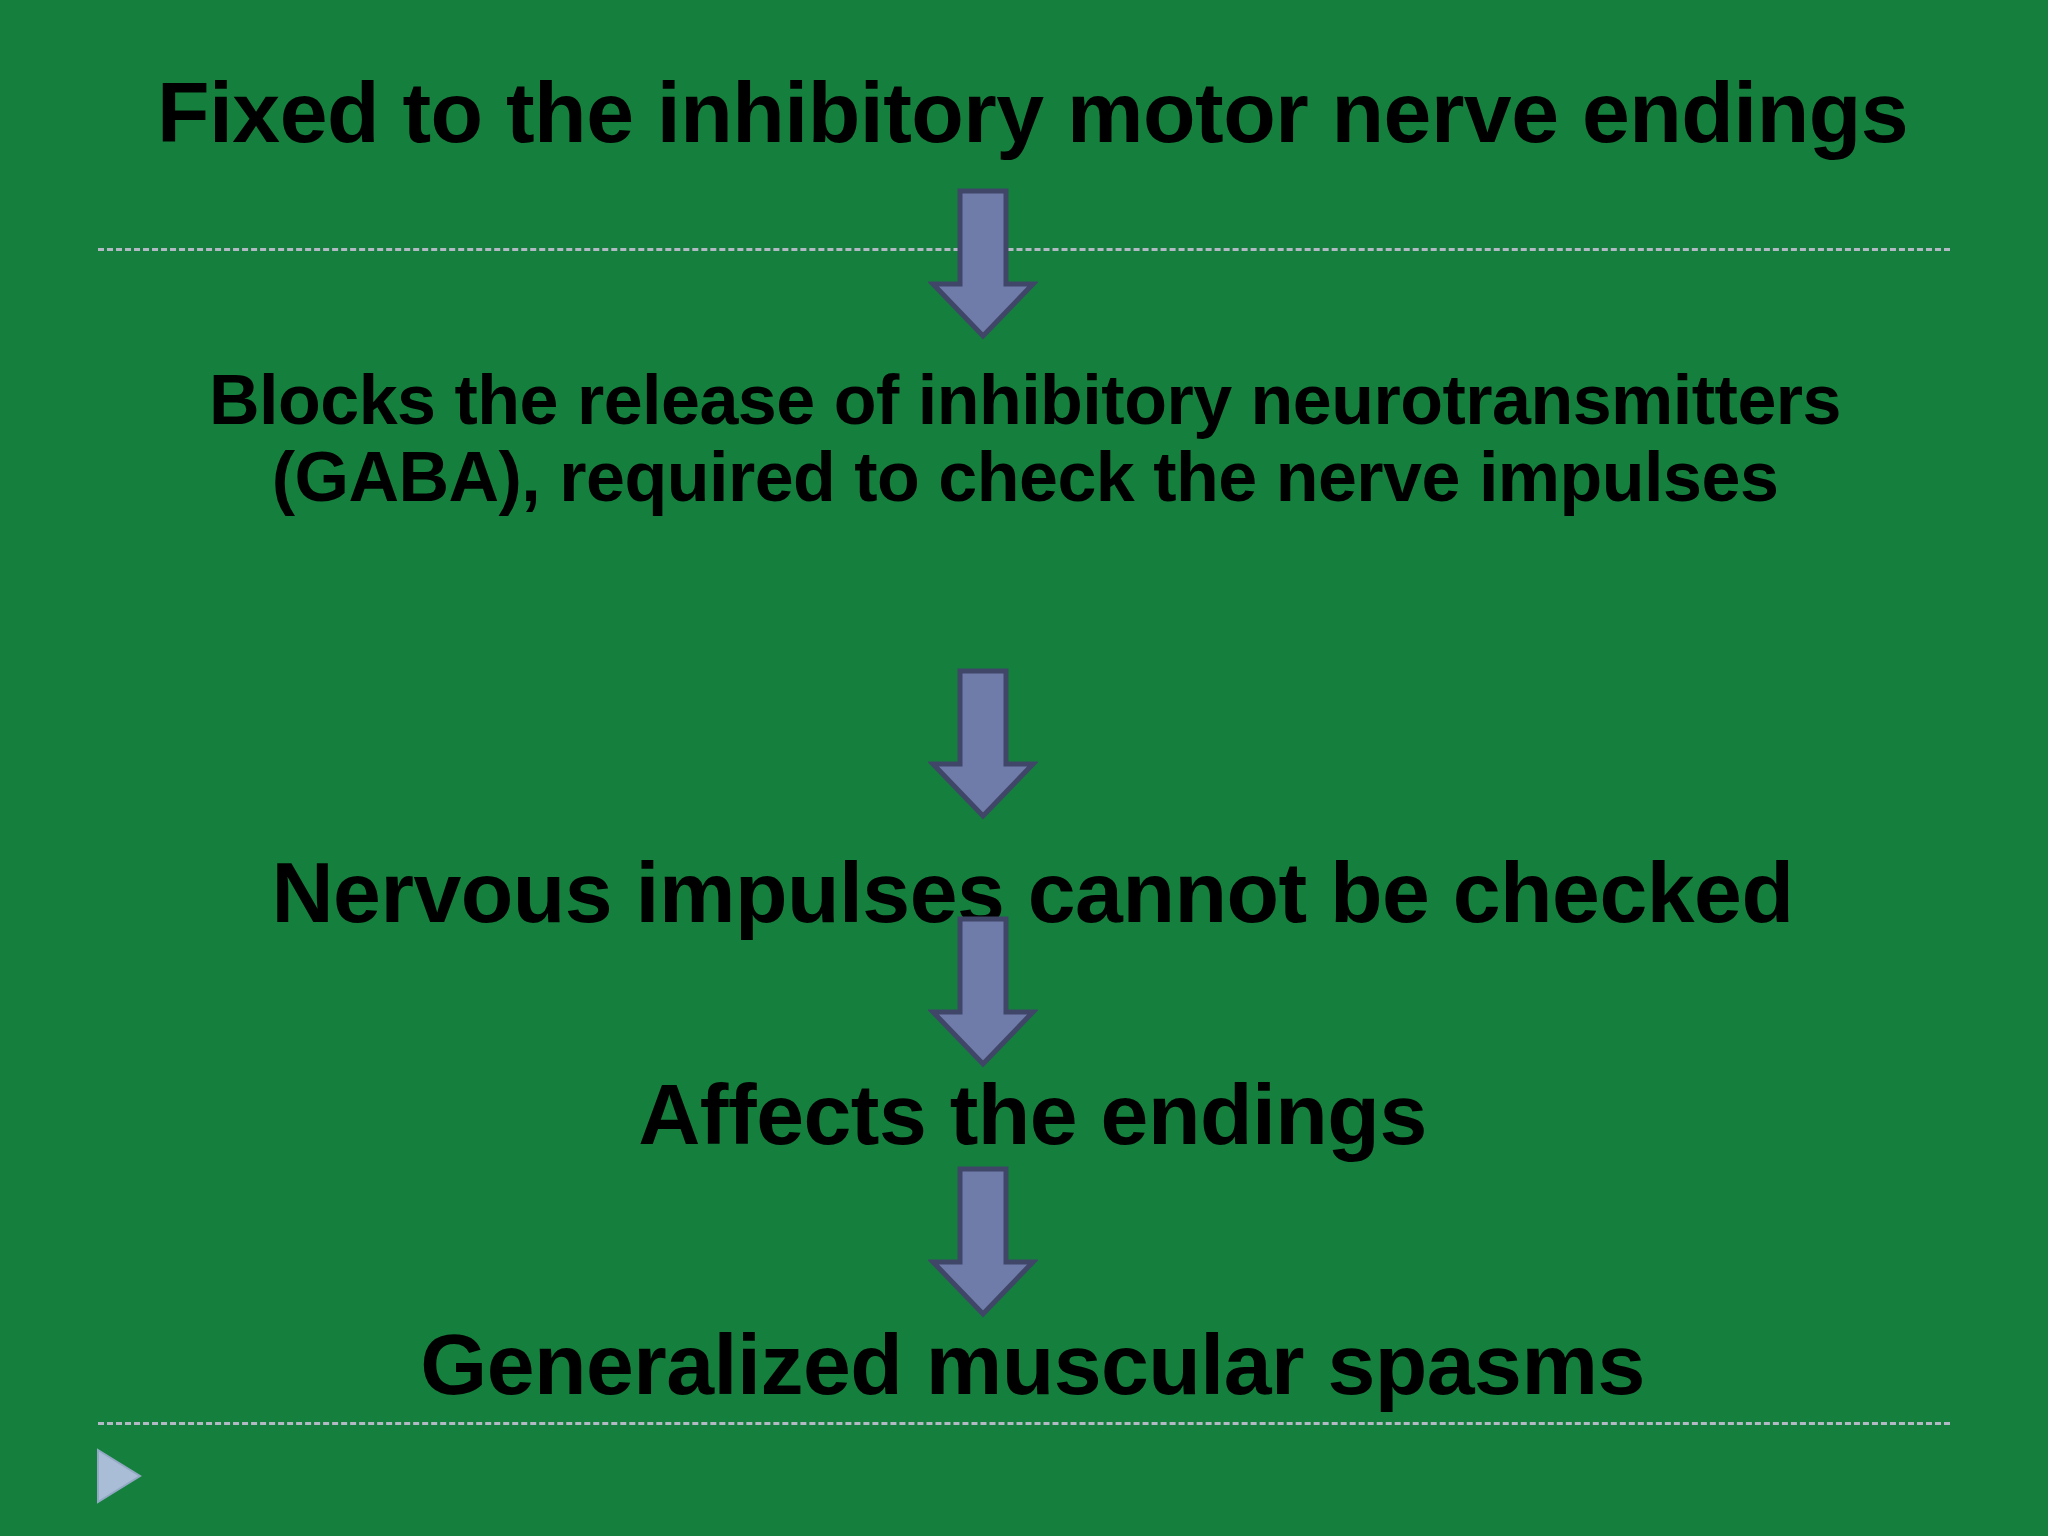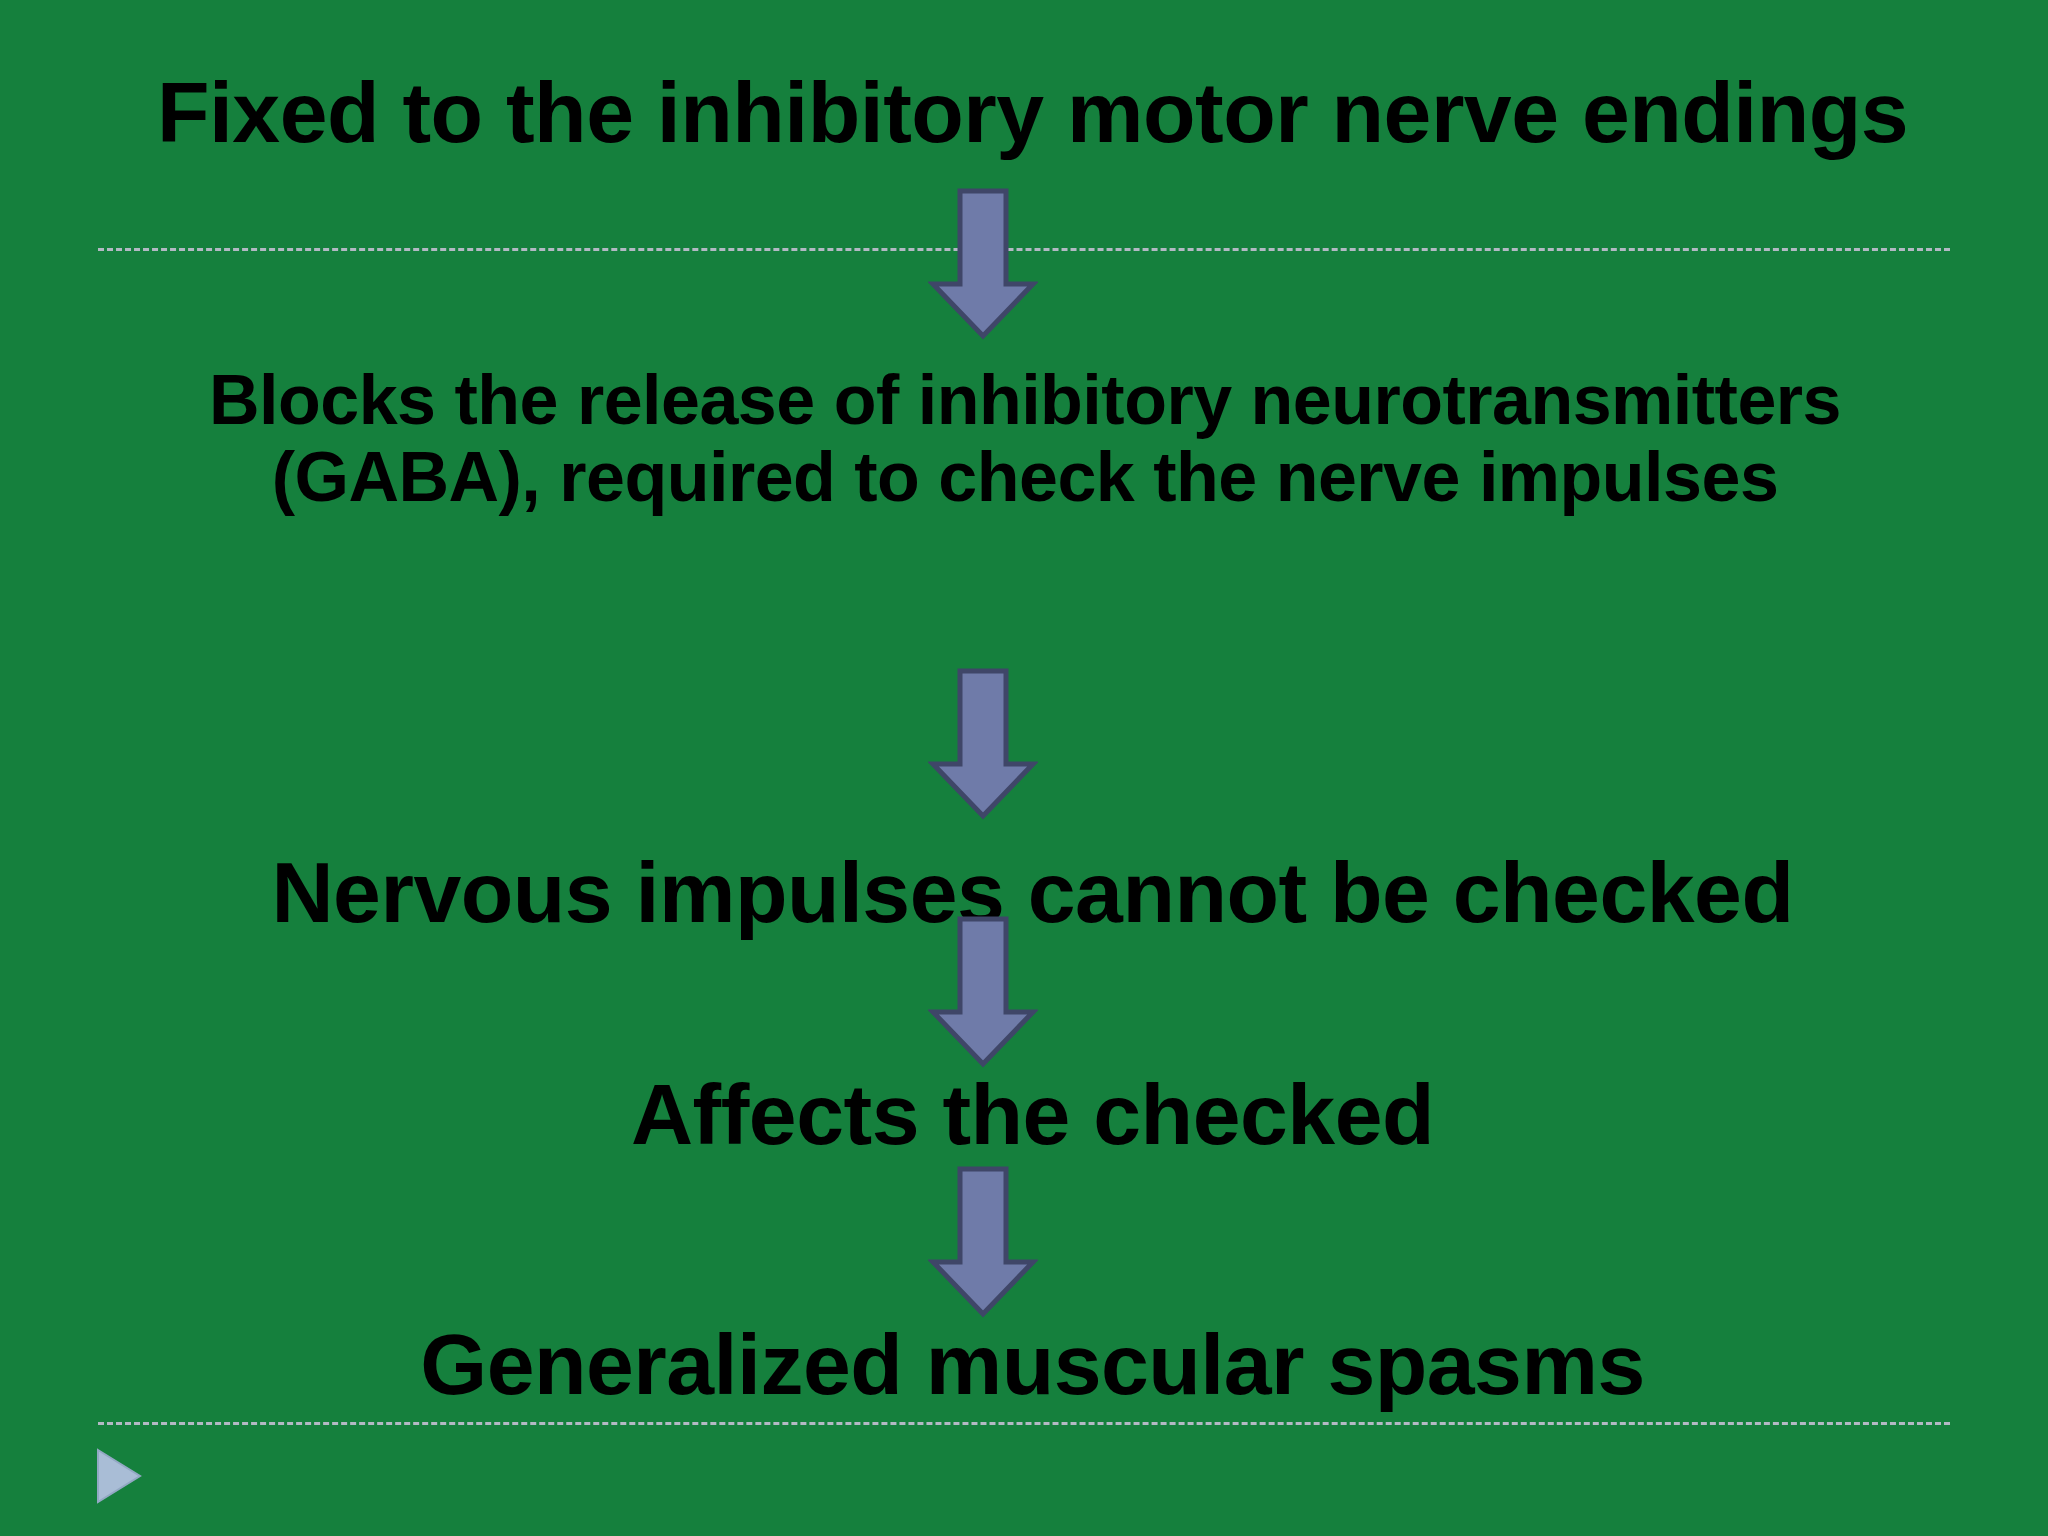--- a/index.html
+++ b/index.html
@@ -106,21 +106,21 @@
   </div>
 
   <div class="flow-text" id="step-3">Nervous impulses cannot be checked</div>
 
   <div class="arrow" id="arrow-3">
     <svg viewBox="0 0 110 152" preserveAspectRatio="none">
       <polygon points="32,3 78,3 78,96 105,96 55,148 5,96 32,96" fill="#6f7ba9" stroke="#3f4668" stroke-width="5" stroke-linejoin="miter"></polygon>
     </svg>
   </div>
 
-  <div class="flow-text" id="step-4">Affects the checked</div>
+  <div class="flow-text" id="step-4">Affects the endings</div>
 
   <div class="arrow" id="arrow-4">
     <svg viewBox="0 0 110 152" preserveAspectRatio="none">
       <polygon points="32,3 78,3 78,96 105,96 55,148 5,96 32,96" fill="#6f7ba9" stroke="#3f4668" stroke-width="5" stroke-linejoin="miter"></polygon>
     </svg>
   </div>
 
   <div class="flow-text" id="step-5">Generalized muscular spasms</div>
 
   <div class="divider bottom"></div>

